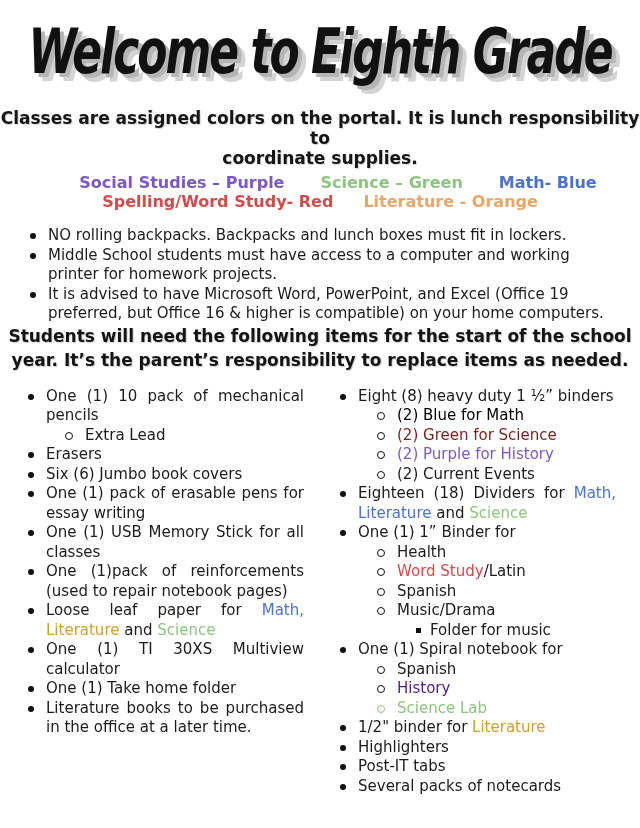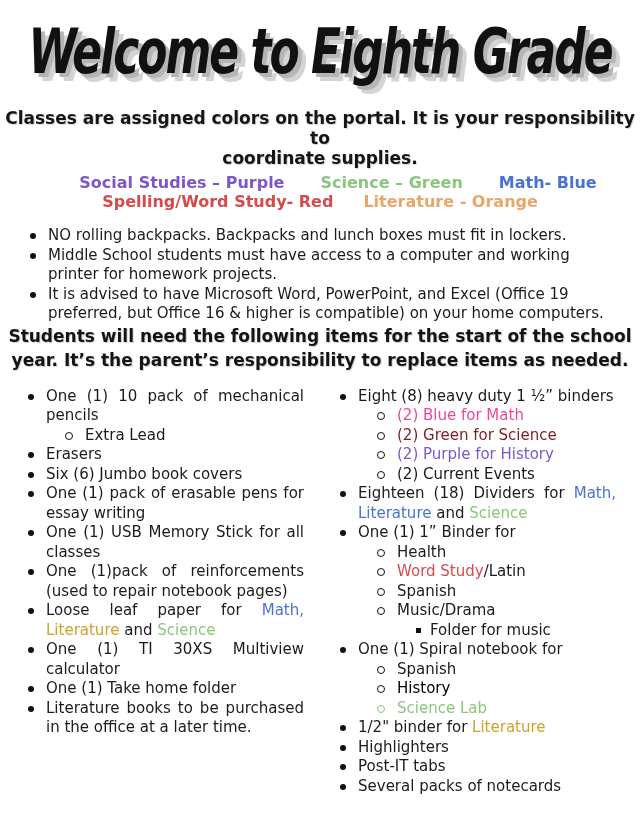--- a/index.html
+++ b/index.html
@@ -56,21 +56,21 @@
 </head>
 <body>
 
 <div class="page">
 
   <div class="title-wrap">
     <span class="title">Welcome to Eighth Grade</span>
   </div>
 
   <div class="subtitle">
-    <div>Classes are assigned colors on the portal.  It is your responsibility to</div>
+    <div>Classes are assigned colors on the portal.  It is lunch responsibility to</div>
     <div>coordinate supplies.</div>
   </div>
 
   <div class="color-key" id="colorKey">
       <div class="key-row">
         <span style="color: rgb(123, 87, 201); margin-left: 36px;">Social Studies – Purple</span>
         <span style="color: rgb(140, 197, 126);">Science – Green</span>
         <span style="color: rgb(74, 114, 212);">Math- Blue</span>
       </div>
       <div class="key-row">
@@ -146,21 +146,21 @@
           <span class="tx"><span>Literature books to be purchased in the office at a later time.</span></span>
         </div>
       </div>
     <div class="col" id="colRight">
         <div class="li ind0 just">
           <span class="bl b0"></span>
           <span class="tx"><span>Eight (8) heavy duty 1 ½” binders</span></span>
         </div>
         <div class="li ind1">
           <span class="bl b1"></span>
-          <span class="tx"><span style="color: #ec4899;">(2) Blue for Math</span></span>
+          <span class="tx"><span style="color: #000000;">(2) Blue for Math</span></span>
         </div>
         <div class="li ind1">
           <span class="bl b1"></span>
           <span class="tx"><span style="color: #7f1d1d;">(2) Green for Science</span></span>
         </div>
         <div class="li ind1">
           <span class="bl b1"></span>
           <span class="tx"><span style="color: rgb(123, 87, 201);">(2) Purple for History</span></span>
         </div>
         <div class="li ind1">
@@ -198,21 +198,21 @@
         <div class="li ind0">
           <span class="bl b0"></span>
           <span class="tx"><span>One (1) Spiral notebook for</span></span>
         </div>
         <div class="li ind1">
           <span class="bl b1"></span>
           <span class="tx"><span>Spanish</span></span>
         </div>
         <div class="li ind1">
           <span class="bl b1"></span>
-          <span class="tx"><span style="color: #000000;">History</span></span>
+          <span class="tx"><span style="color: #4c1d95;">History</span></span>
         </div>
         <div class="li ind1">
           <span class="bl b1" style="border-color: rgb(140, 197, 126);"></span>
           <span class="tx"><span style="color: rgb(140, 197, 126);">Science Lab</span></span>
         </div>
         <div class="li ind0">
           <span class="bl b0"></span>
           <span class="tx"><span>1/2" binder for </span><span style="color: rgb(208, 160, 44);">Literature</span></span>
         </div>
         <div class="li ind0">

